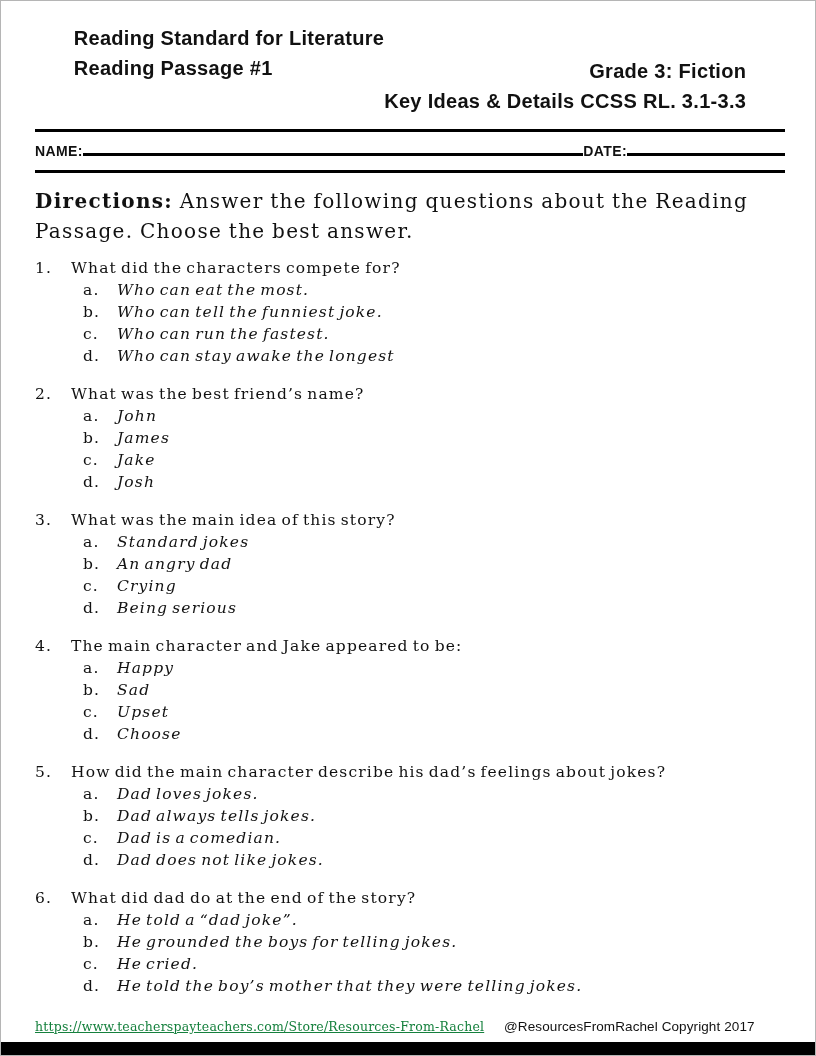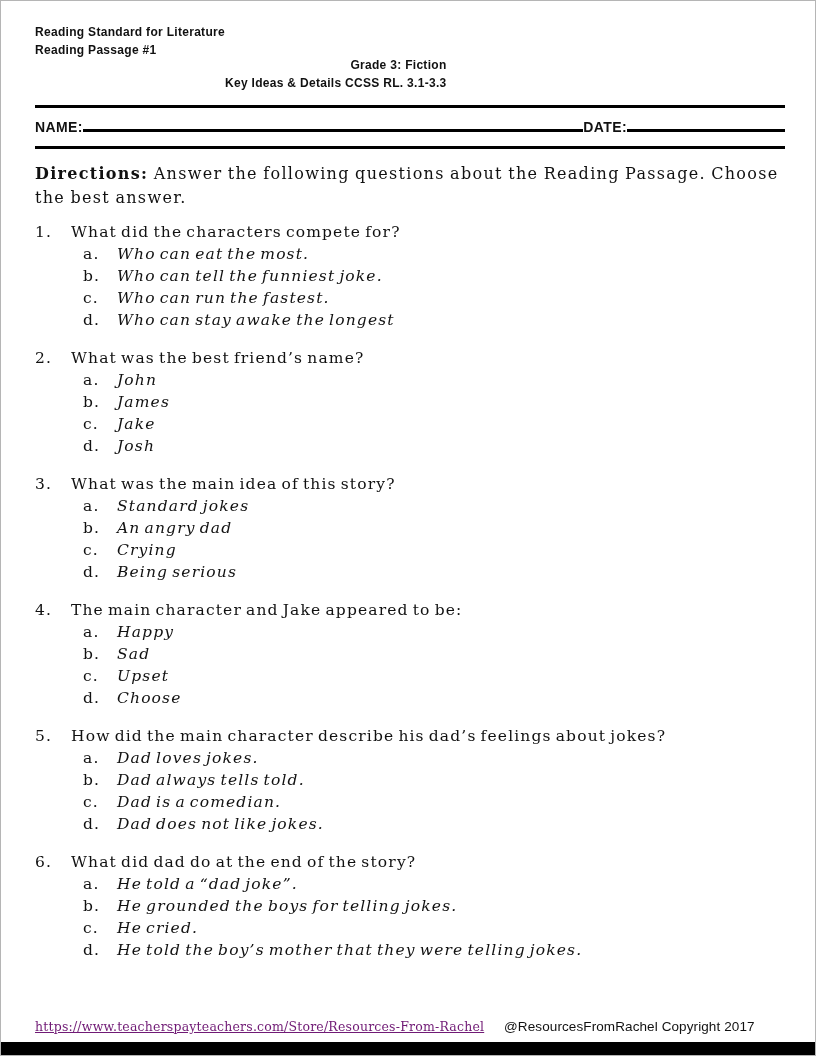--- a/index.html
+++ b/index.html
@@ -11,24 +11,24 @@
     height: 1056px;
     background: #fff;
     border: 1px solid #b5b5b5;
     overflow: hidden;
   }
   .inner { padding: 22px 30px 0 34px; }
 
   
   .hdr {
     display: flex;
-    justify-content: flex-start;
+    justify-content: center;
     font-family: "Liberation Sans", sans-serif;
     font-weight: bold;
-    font-size: 12px;
+    font-size: 20px;
     line-height: 1.5;
     letter-spacing: 0.3px;
   }
   .hdr-right { text-align: right; margin-top: 33px; }
 
   .rule { height: 3px; background: #000; }
   .rule1 { margin: 13px 0 11px 0; }
   .rule2 { margin: 11px 0 13px 0; }
 
   
@@ -39,21 +39,21 @@
     font-weight: bold;
     font-size: 14px;
     letter-spacing: 0.4px;
   }
   .fill { border-bottom: 3px solid #000; height: 1px; margin-bottom: 3px; }
   .fill-name { flex: 1; }
   .fill-date { width: 158px; }
 
   
   .directions {
-    font-size: 16px;
+    font-size: 20px;
     letter-spacing: 1.3px;
     word-spacing: -1px;
     line-height: 1.5;
     margin-bottom: 11px;
   }
   .directions .dlabel { font-weight: bold; }
 
   
   .q {
     margin-bottom: 16px;
@@ -73,21 +73,21 @@
   
   .footer {
     position: absolute;
     left: 34px;
     right: 28px;
     bottom: 21px;
     font-size: 13px;
     white-space: nowrap;
   }
   .footer a {
-    color: #701a75;
+    color: #15803d;
     text-decoration: underline;
     font-size: 12.5px;
     letter-spacing: 0.2px;
     cursor: pointer;
   }
   .footer .tail {
     font-family: "Liberation Sans", sans-serif;
     font-size: 13.5px;
     letter-spacing: 0.1px;
     padding-left: 16px;
@@ -242,21 +242,21 @@
       <span class="q-text">How did the main character describe his dad’s feelings about jokes?</span>
     </div>
     <div class="choices">
 
     <div class="choice">
         <span class="c-letter">a.</span>
         <span class="c-text">Dad loves jokes.</span>
       </div>
             <div class="choice">
         <span class="c-letter">b.</span>
-        <span class="c-text">Dad always tells told.</span>
+        <span class="c-text">Dad always tells jokes.</span>
       </div>
             <div class="choice">
         <span class="c-letter">c.</span>
         <span class="c-text">Dad is a comedian.</span>
       </div>
             <div class="choice">
         <span class="c-letter">d.</span>
         <span class="c-text">Dad does not like jokes.</span>
       </div>
           </div>

